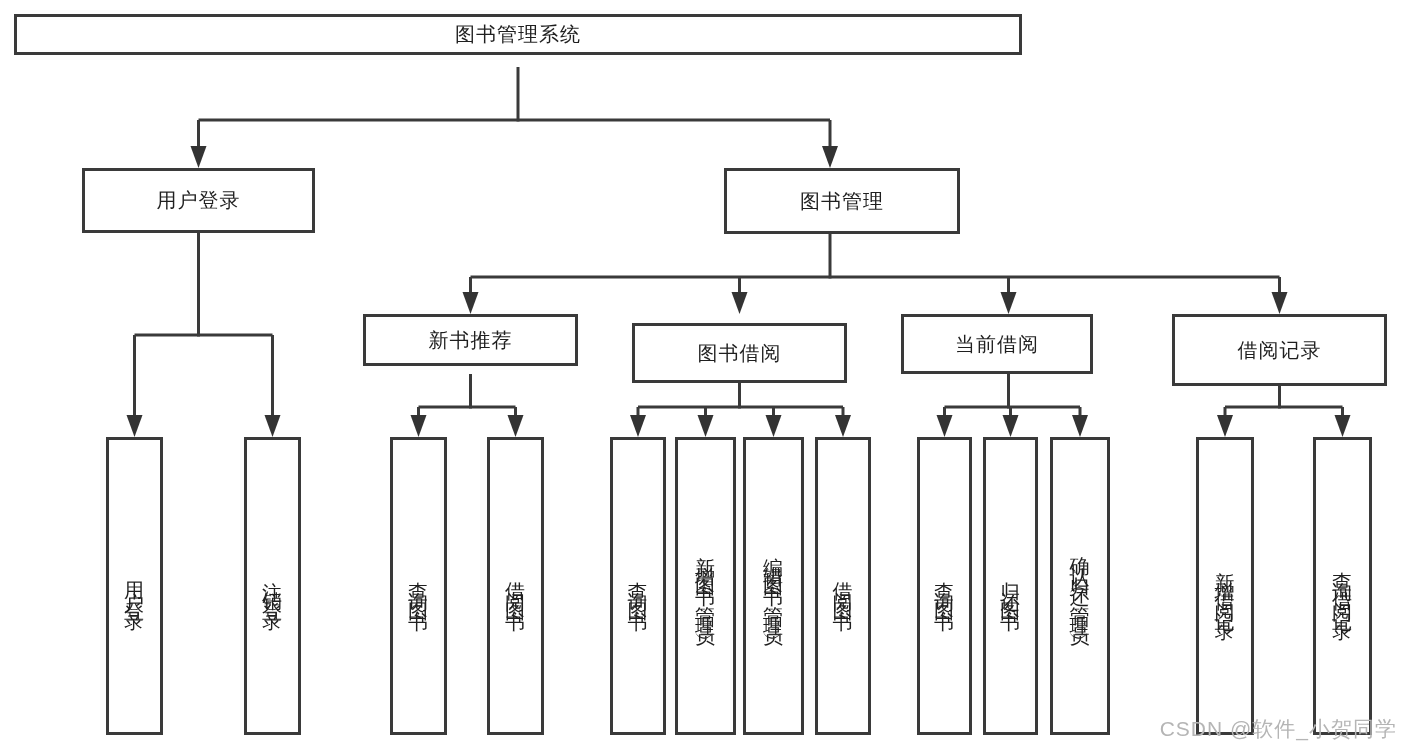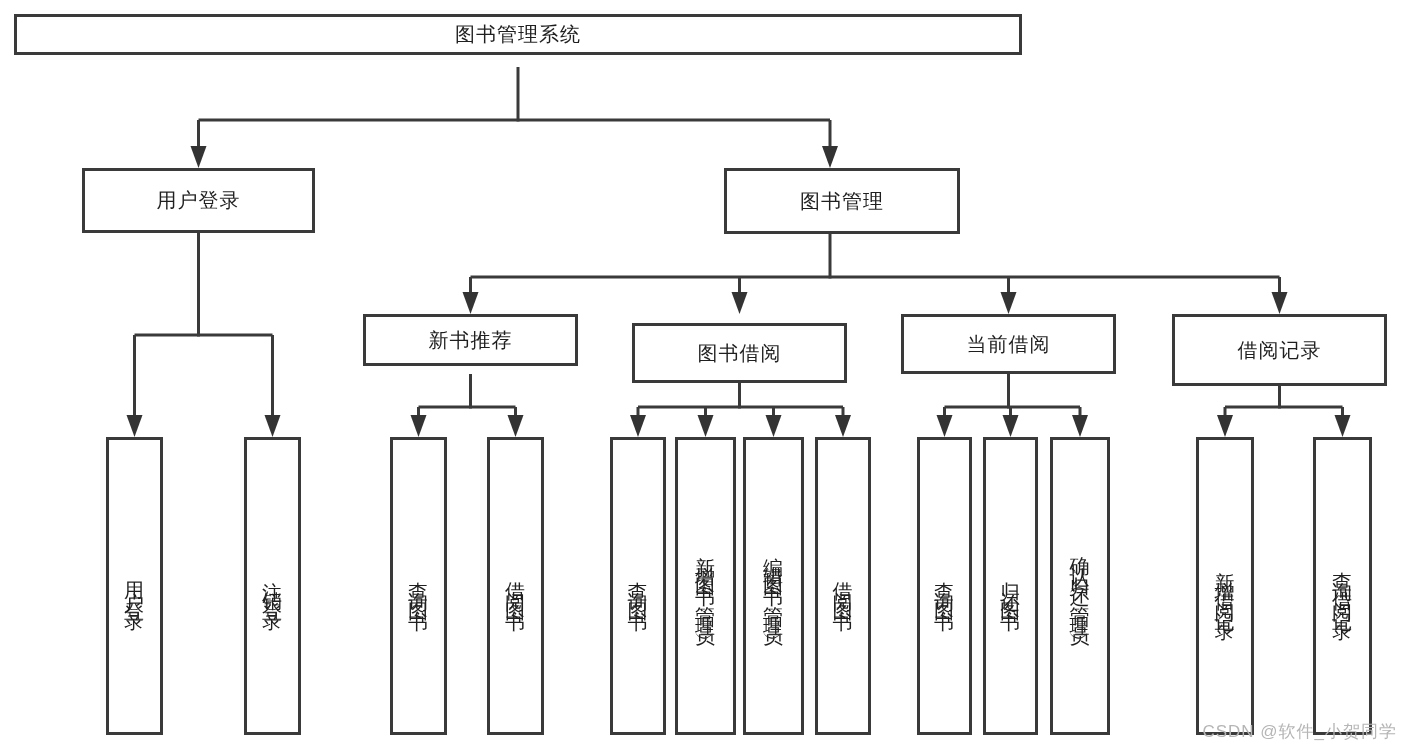--- a/index.html
+++ b/index.html
@@ -29,21 +29,21 @@
     writing-mode: vertical-rl;
     text-orientation: mixed;
     letter-spacing: 10px;
     line-height: 1;
     white-space: nowrap;
   }
   .watermark {
     position: absolute;
     right: 8px;
     bottom: 4px;
-    font-size: 17px;
+    font-size: 21px;
     color: #b5b5b5;
     letter-spacing: 1px;
     z-index: 5;
     white-space: nowrap;
   }
 </style>
 </head>
 <body>
 
 <div id="canvas">
@@ -131,21 +131,21 @@
   <div class="node" style="left:724px; top:168px; width:236px; height:66px;">
     <span>图书管理</span>
   </div>
 
   <div class="node" style="left:363px; top:314px; width:215px; height:52px;">
     <span>新书推荐</span>
   </div>
   <div class="node" style="left:632px; top:314px; width:215px; height:60px;margin-top:9px;">
     <span>图书借阅</span>
   </div>
-  <div class="node" style="left:901px; top:314px; width:215px; height:60px;">
+  <div class="node" style="left:901px; top:314px; width:192px; height:60px;">
     <span>当前借阅</span>
   </div>
   <div class="node" style="left:1172px; top:314px; width:215px; height:72px;">
     <span>借阅记录</span>
   </div>
 
   <div class="node leaf" style="left:106px; top:437px; width:57px; height:298px;">
     <span>用户登录</span>
   </div>
   <div class="node leaf" style="left:244px; top:437px; width:57px; height:298px;">

